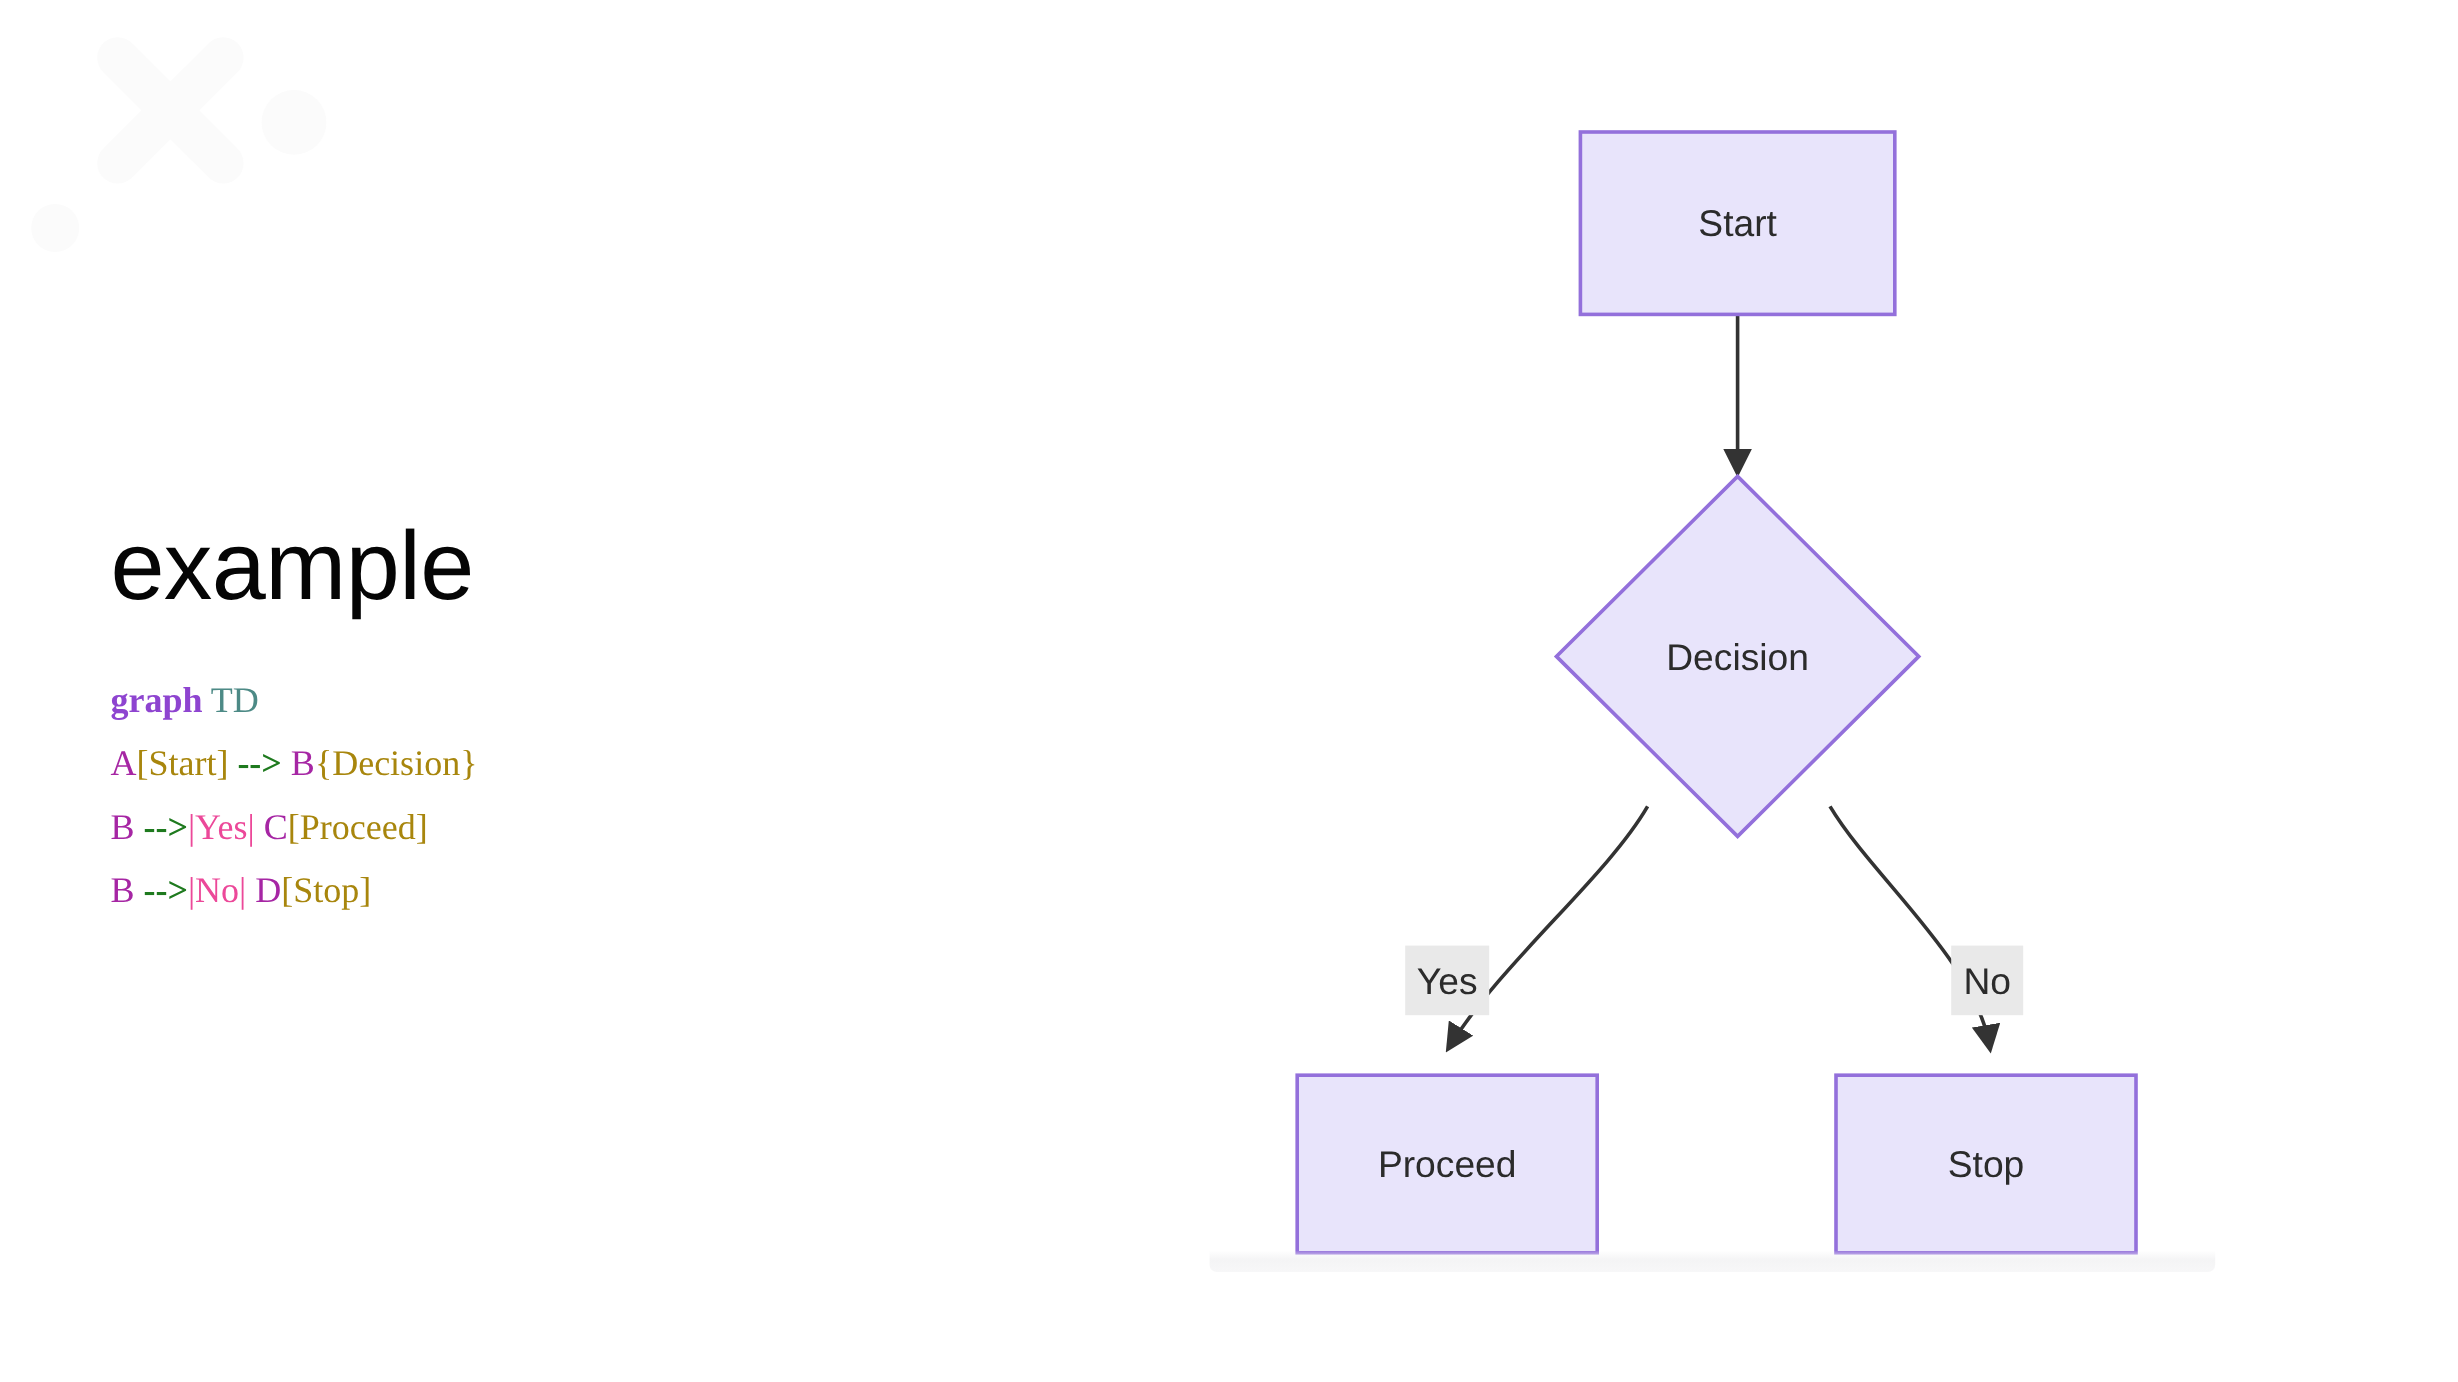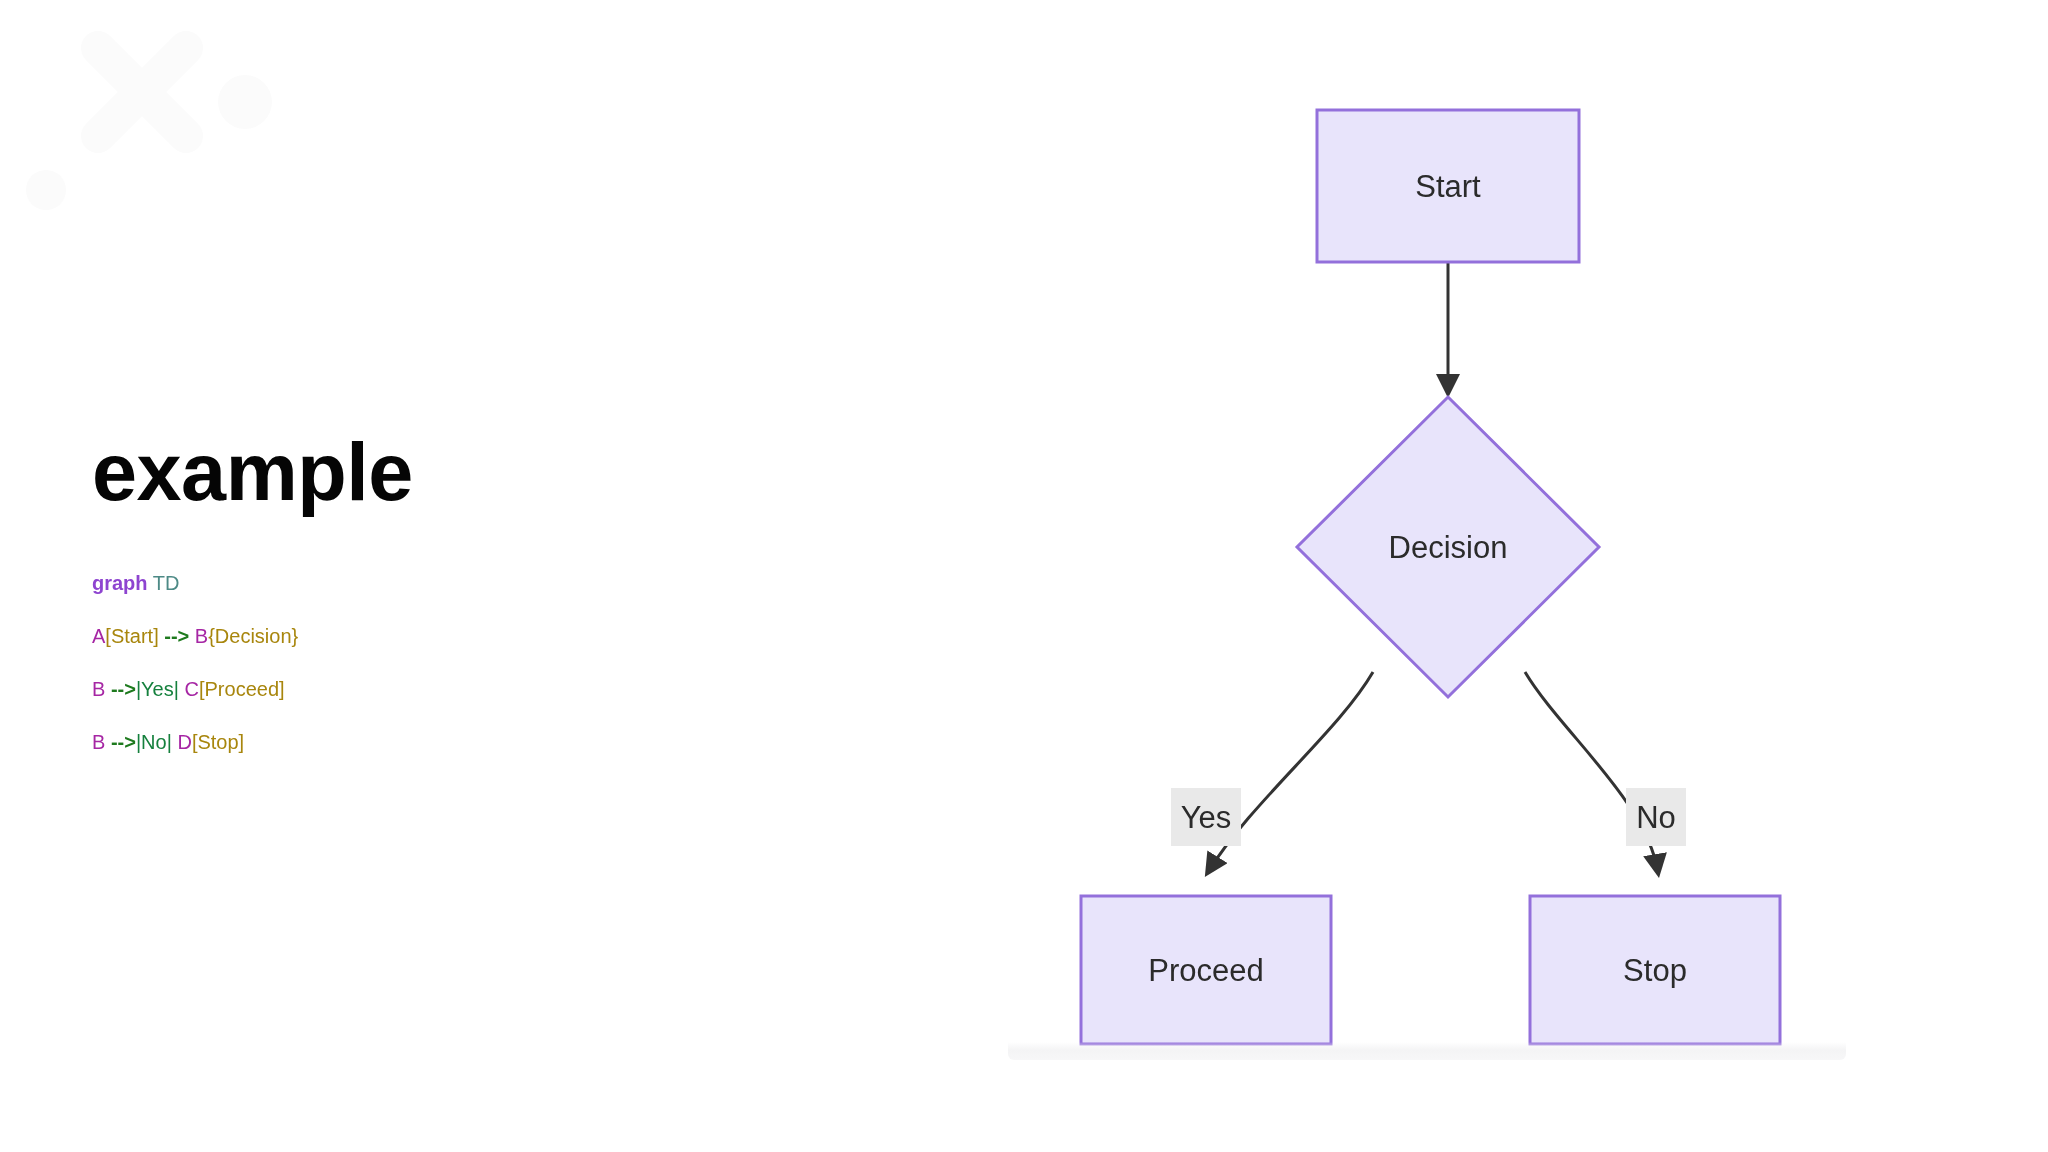--- a/index.html
+++ b/index.html
@@ -29,39 +29,39 @@
   
   #left-pane {
     position: absolute;
     left: 92px;
     top: 432px;
     width: 820px;
   }
   #page-title {
     font-size: 81px;
     line-height: 1.0;
-    font-weight: 700;
+    font-weight: 400;
     color: #050505;
     letter-spacing: -0.5px;
     margin: 0 0 44px 0;
     font-family: "Liberation Sans", "DejaVu Sans", sans-serif;
   }
   #code-block {
-    font-family: Liberation Sans, sans-serif;
-    font-size: 20px;
+    font-family: Liberation Serif, serif;
+    font-size: 30px;
     line-height: 53px;
     white-space: pre;
   }
   .code-line { display: block; }
   .tok-kw      { color: #8E44D0; font-weight: bold; }
   .tok-dir     { color: #4d8a86; }
   .tok-id      { color: #A626A4; }
   .tok-text    { color: #A8860D; margin-top: 27px; }
   .tok-arrow   { color: #1E7A1E; font-weight: bold; }
-  .tok-pipe    { color: #15803d; }
+  .tok-pipe    { color: #ec4899; }
 
   
   #diagram-pane {
     position: absolute;
     left: 1008px;
     top: 60px;
     width: 880px;
     height: 1010px;
   }
   #diagram-svg { display: block; }

